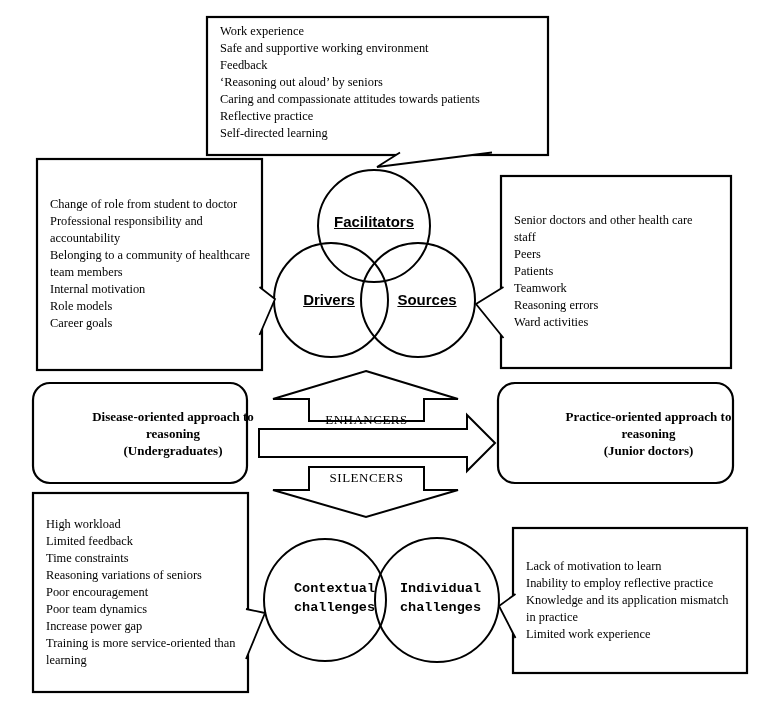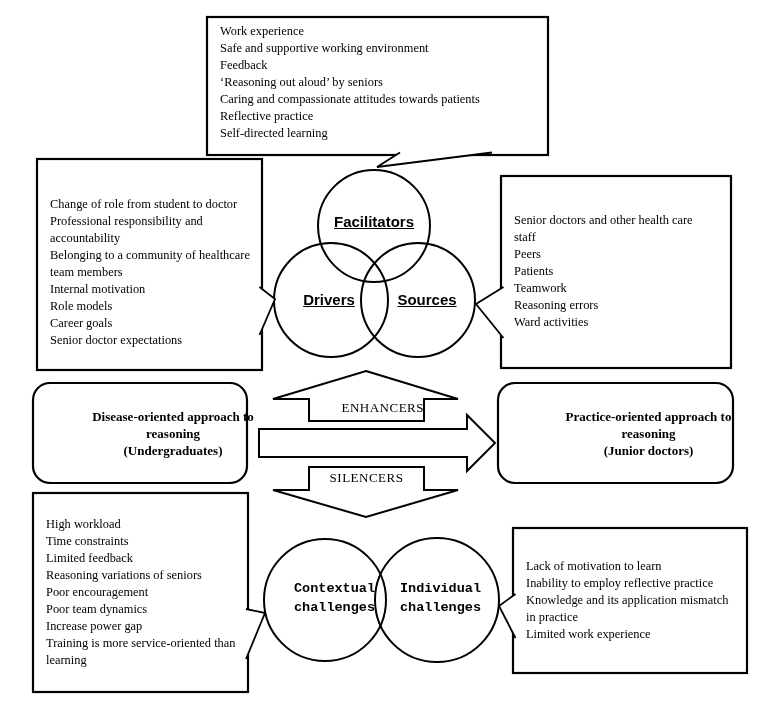--- a/index.html
+++ b/index.html
@@ -67,37 +67,36 @@
 
   <div class="txt lines" style="left:50px;top:196px;">
     <div>Change of role from student to doctor</div>
     <div>Professional responsibility and</div>
     <div>accountability</div>
     <div>Belonging to a community of healthcare</div>
     <div>team members</div>
     <div>Internal motivation</div>
     <div>Role models</div>
     <div>Career goals</div>
-    <div>Senior doctor expectations</div>
   </div>
 
   <div class="txt lines" style="left:514px;top:212px;">
     <div>Senior doctors and other health care</div>
     <div>staff</div>
     <div>Peers</div>
     <div>Patients</div>
     <div>Teamwork</div>
     <div>Reasoning errors</div>
     <div>Ward activities</div>
   </div>
 
   <div class="txt lines" style="left:46px;top:516px;">
     <div>High workload</div>
+    <div>Limited feedback</div>
     <div>Time constraints</div>
-    <div>Limited feedback</div>
     <div>Reasoning variations of seniors</div>
     <div>Poor encouragement</div>
     <div>Poor team dynamics</div>
     <div>Increase power gap</div>
     <div>Training is more service-oriented than</div>
     <div>learning</div>
   </div>
 
   <div class="txt lines" style="left:526px;top:558px;">
     <div>Lack of motivation to learn</div>
@@ -113,21 +112,21 @@
 
   <div class="txt chal-label" style="left:294px;top:579px;">
     <div>Contextual</div>
     <div>challenges</div>
   </div>
   <div class="txt chal-label" style="left:400px;top:579px;">
     <div>Individual</div>
     <div>challenges</div>
   </div>
 
-  <div class="txt flow-label" style="left:309px;top:400px;width:115px;text-align:right;">ENHANCERS</div>
+  <div class="txt flow-label" style="left:309px;top:412px;width:115px;">ENHANCERS</div>
   <div class="txt flow-label" style="left:309px;top:470px;width:115px;">SILENCERS</div>
 
   <div class="txt round-text" style="left:33px;top:383px;width:214px;height:100px;">
     <div class="ttl">Disease-oriented approach to reasoning</div>
     <div class="sub">(Undergraduates)</div>
   </div>
   <div class="txt round-text" style="left:498px;top:383px;width:235px;height:100px;border-radius:32px;">
     <div class="ttl">Practice-oriented approach to reasoning</div>
     <div class="sub">(Junior doctors)</div>
   </div>

